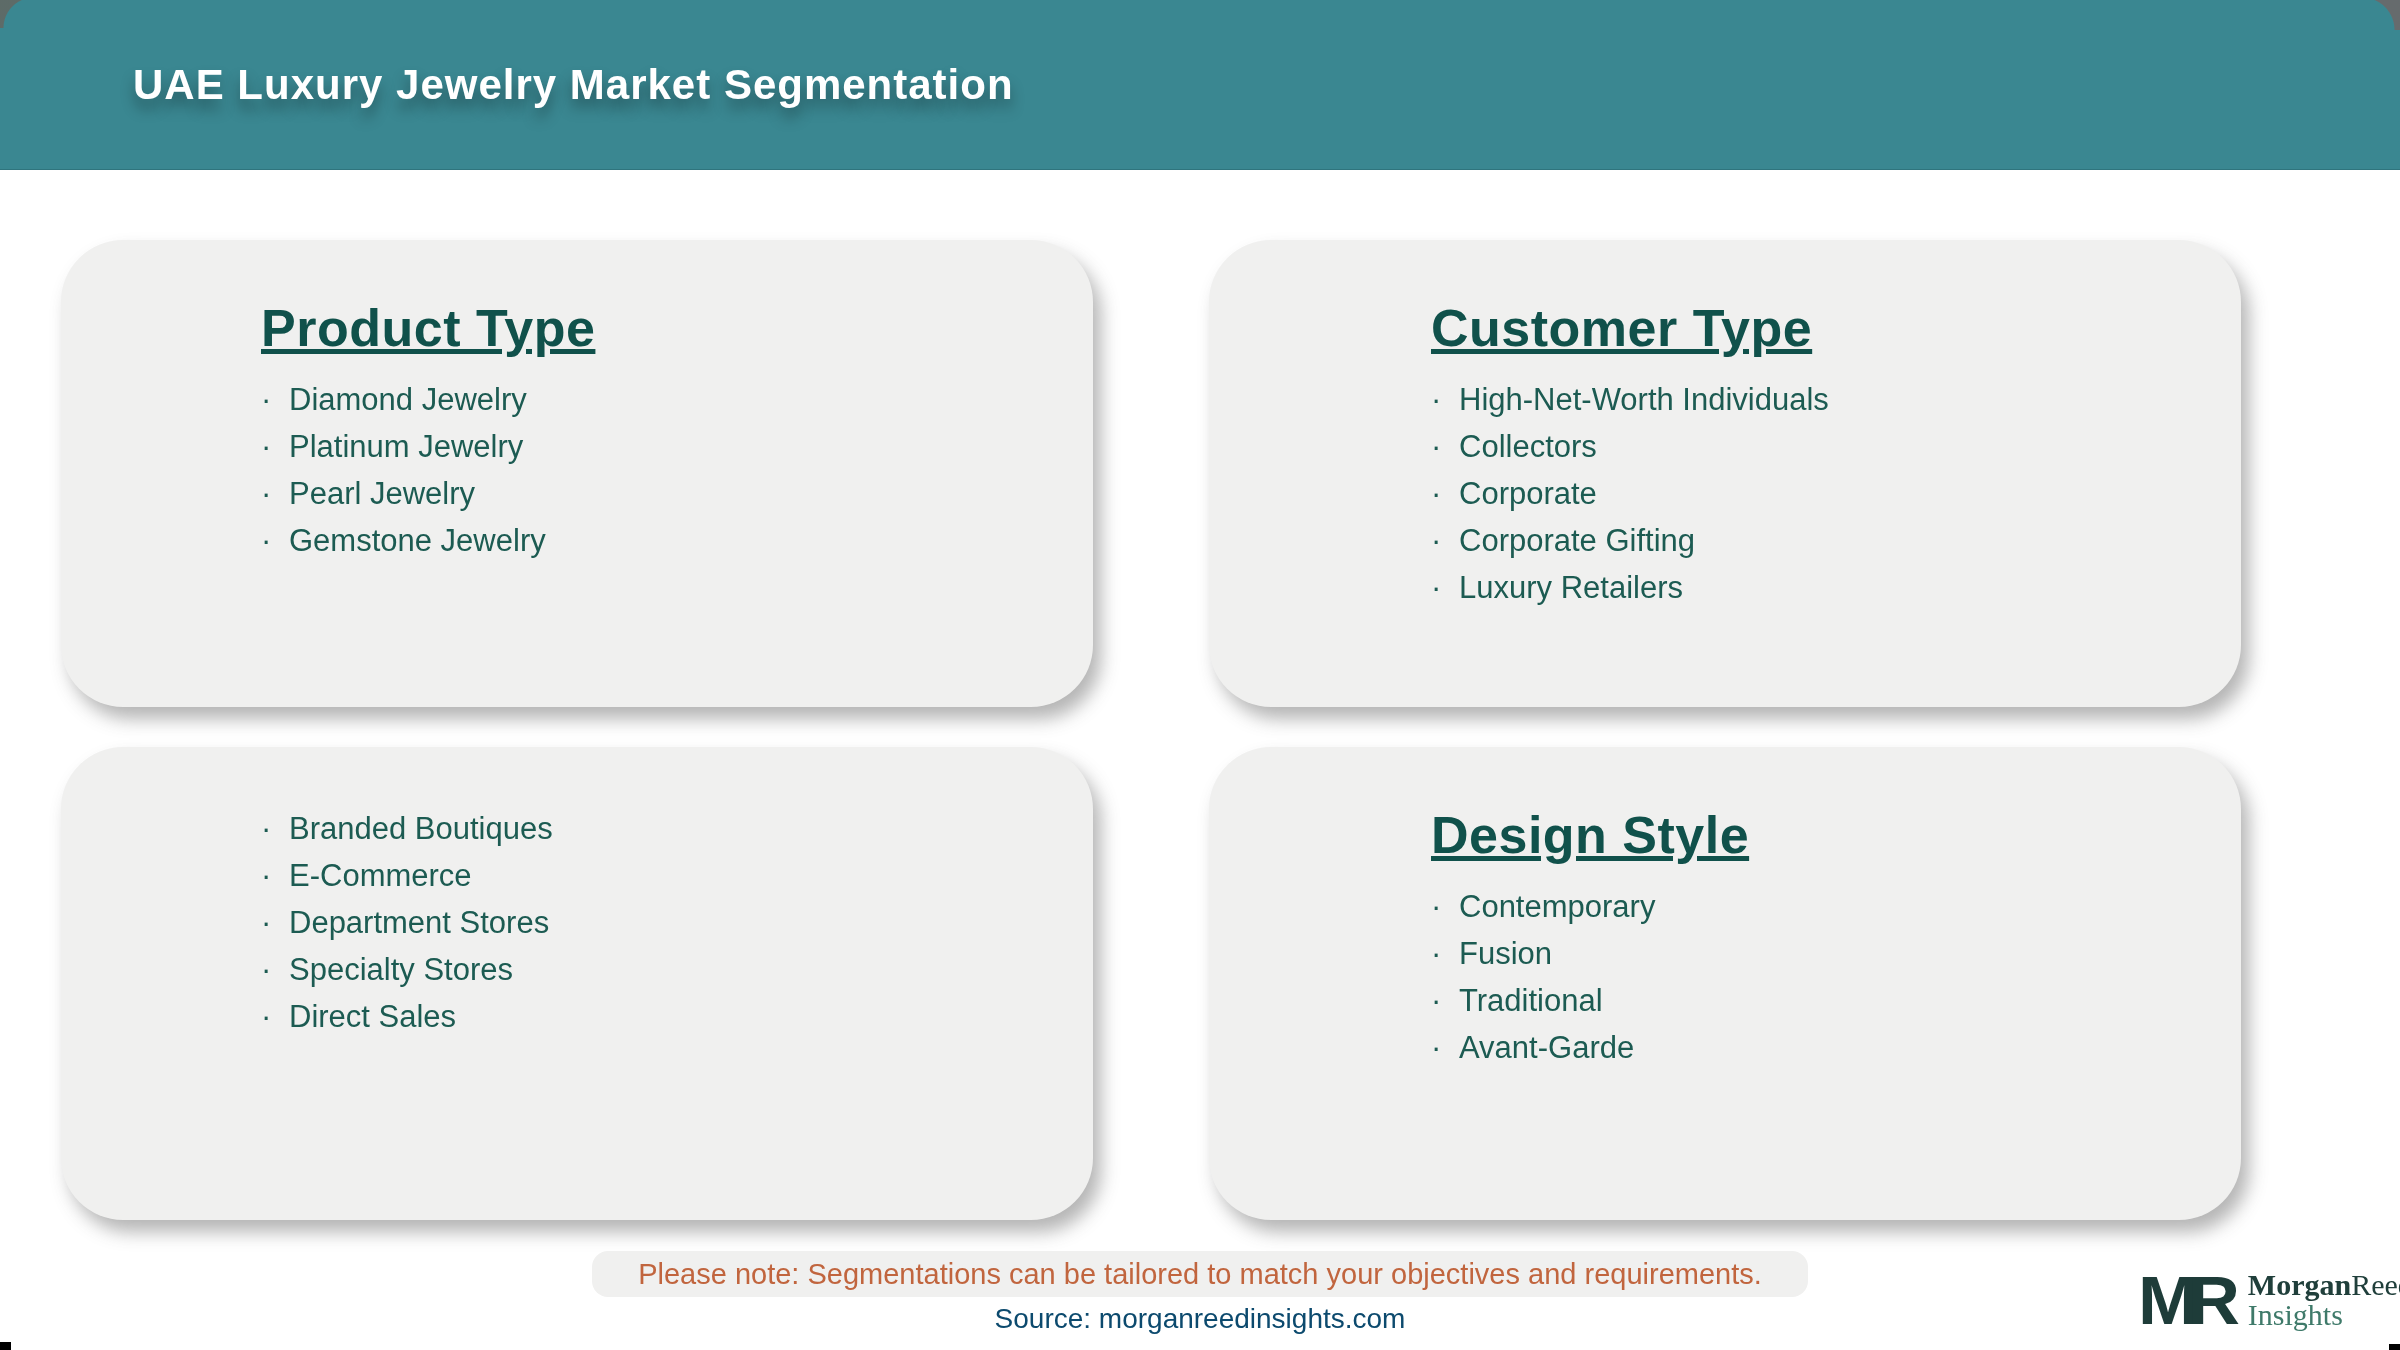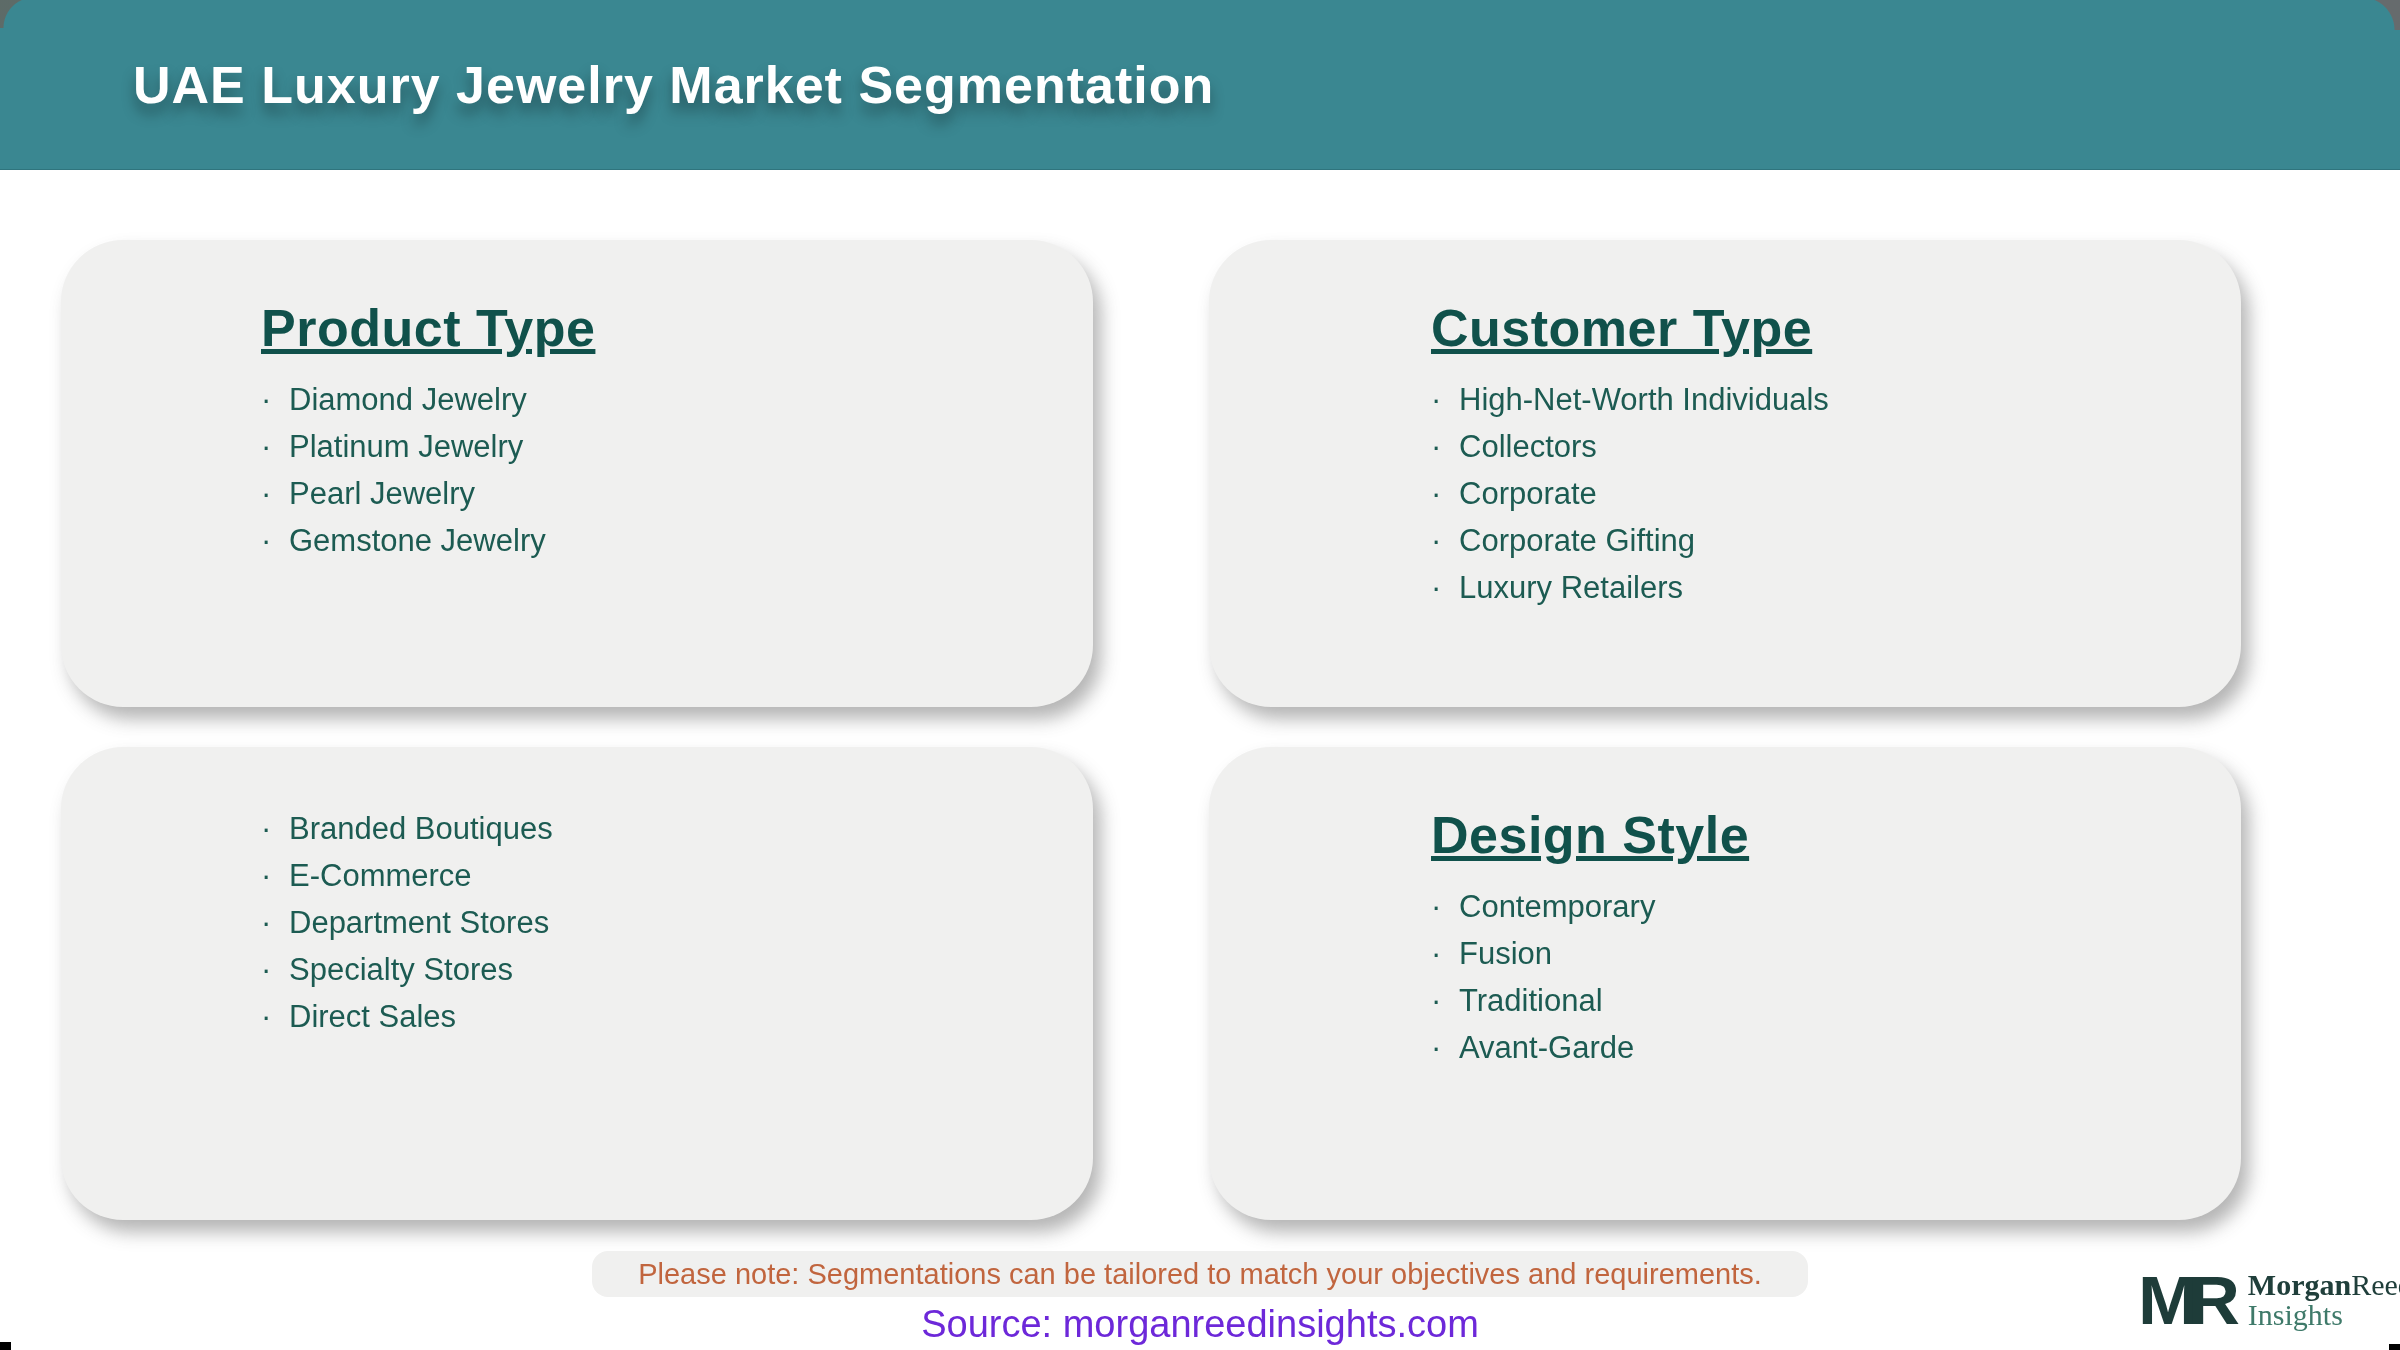--- a/index.html
+++ b/index.html
@@ -20,21 +20,21 @@
     top: 0; left: 0;
     width: 2400px; height: 170px;
     background: #3a8791;
     border-bottom: 1px solid #2f747d;
   }
   .header-title {
     position: absolute;
     left: 133px; top: 0;
     height: 170px;
     line-height: 170px;
-    font-size: 52px;
+    font-size: 42px;
     font-weight: bold;
     letter-spacing: 1px;
     color: #ffffff;
     text-shadow: 0 10px 14px rgba(0,0,0,0.35);
     white-space: nowrap;
   }
   
   .corner-tl {
     position: absolute; top: 0; left: 0;
     width: 34px; height: 28px;
@@ -92,22 +92,22 @@
     line-height: 46px;
     font-size: 29px;
     color: #c1653e;
     white-space: nowrap;
   }
   .source-line {
     position: absolute;
     left: 0; top: 1303px;
     width: 2400px;
     text-align: center;
-    font-size: 38px;
-    color: #6d28d9;
+    font-size: 28px;
+    color: #0c4a6e;
   }
 
   
   .logo {
     position: absolute;
     left: 2138px; top: 1270px;
     display: flex;
     align-items: center;
   }
   .logo-monogram {

